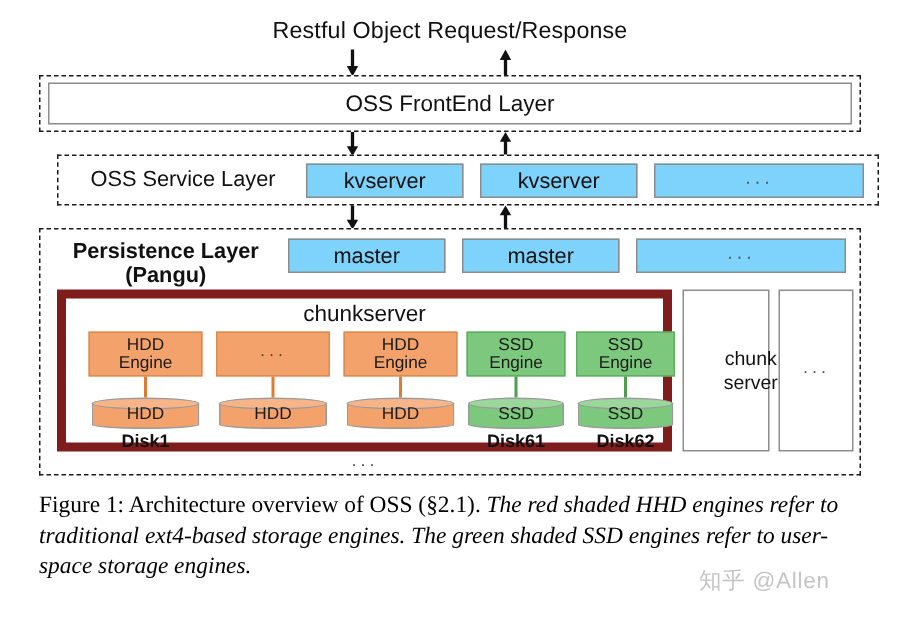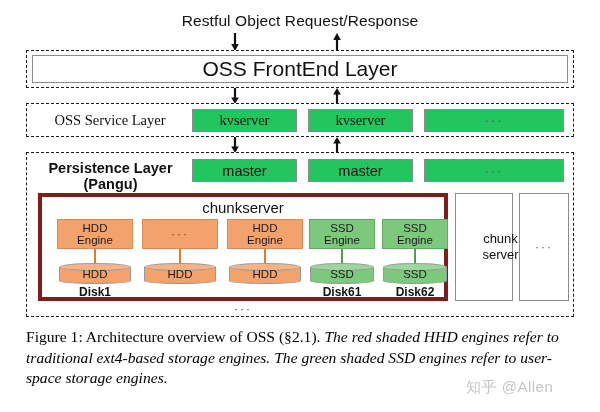--- a/index.html
+++ b/index.html
@@ -46,50 +46,50 @@
 
   
   .frontend-inner {
     position: absolute;
     left: 5px; right: 5px; top: 4px; bottom: 4px;
     border: 1px solid #8c8c8c;
     background: #fff;
     display: flex;
     align-items: center;
     justify-content: center;
-    font-size: 21px;
+    font-size: 15px;
     color: #111;
   }
 
   
   .layer-title {
     position: absolute;
     font-size: 14.5px;
     color: #111;
     text-align: center;
     line-height: 1.12;
     white-space: pre-line;
   }
 
   .node-box {
     position: absolute;
     border: 1px solid #8c8c8c;
-    background: #22c55e;
+    background: #7dd3fc;
     display: flex;
     align-items: center;
     justify-content: center;
     font-size: 14.5px;
     color: #111;
   }
   .node-box.ellipsis { color: #555; letter-spacing: 2px; font-size: 13px; }
 
   
   .cs-panel {
     position: absolute;
-    border: 4px solid #7f1d1d;
+    border: 6px solid #7f1d1d;
     background: #fff;
   }
   .cs-title {
     position: absolute;
     left: 0; right: 0; top: 2px;
     text-align: center;
     font-size: 15px;
     color: #111;
   }
 
@@ -232,21 +232,21 @@
       <polygon points="7,16 3.2,9.5 10.8,9.5" fill="#111"></polygon>
     </svg>
   </div>
   <div class="arrow" style="left:330px; top:88px; height:16px;">
     <svg width="14" height="16" viewBox="0 0 14 16">
       <line x1="7" y1="16" x2="7" y2="5" stroke="#111" stroke-width="2.2"></line>
       <polygon points="7,0 3.2,6.5 10.8,6.5" fill="#111"></polygon>
     </svg>
   </div>
 
-  <div class="dashed-frame" style="left:26px; top:103px; width:548px; height:34px;font-family:Liberation Serif, serif;">
+  <div class="dashed-frame" style="left:38px; top:103px; width:548px; height:34px;">
     <div class="layer-title" style="left:8px; top:8px; width:150px;">OSS Service Layer</div>
 
     <div class="node-box" style="left:165px; top:5px; width:105px; height:23px;">kvserver</div>
     <div class="node-box" style="left:281px; top:5px; width:105px; height:23px;">kvserver</div>
     <div class="node-box ellipsis" style="left:397px; top:5px; width:140px; height:23px;">···</div>
   </div>
 
   <div class="arrow" style="left:228px; top:137px; height:16px;">
     <svg width="14" height="16" viewBox="0 0 14 16">
       <line x1="7" y1="0" x2="7" y2="10" stroke="#111" stroke-width="2.2"></line>

